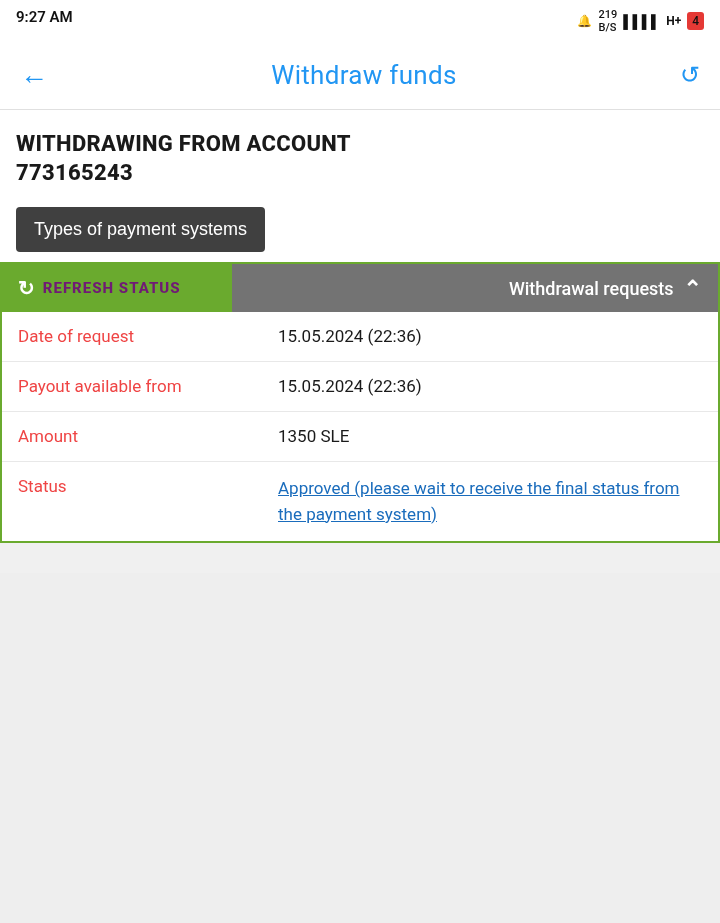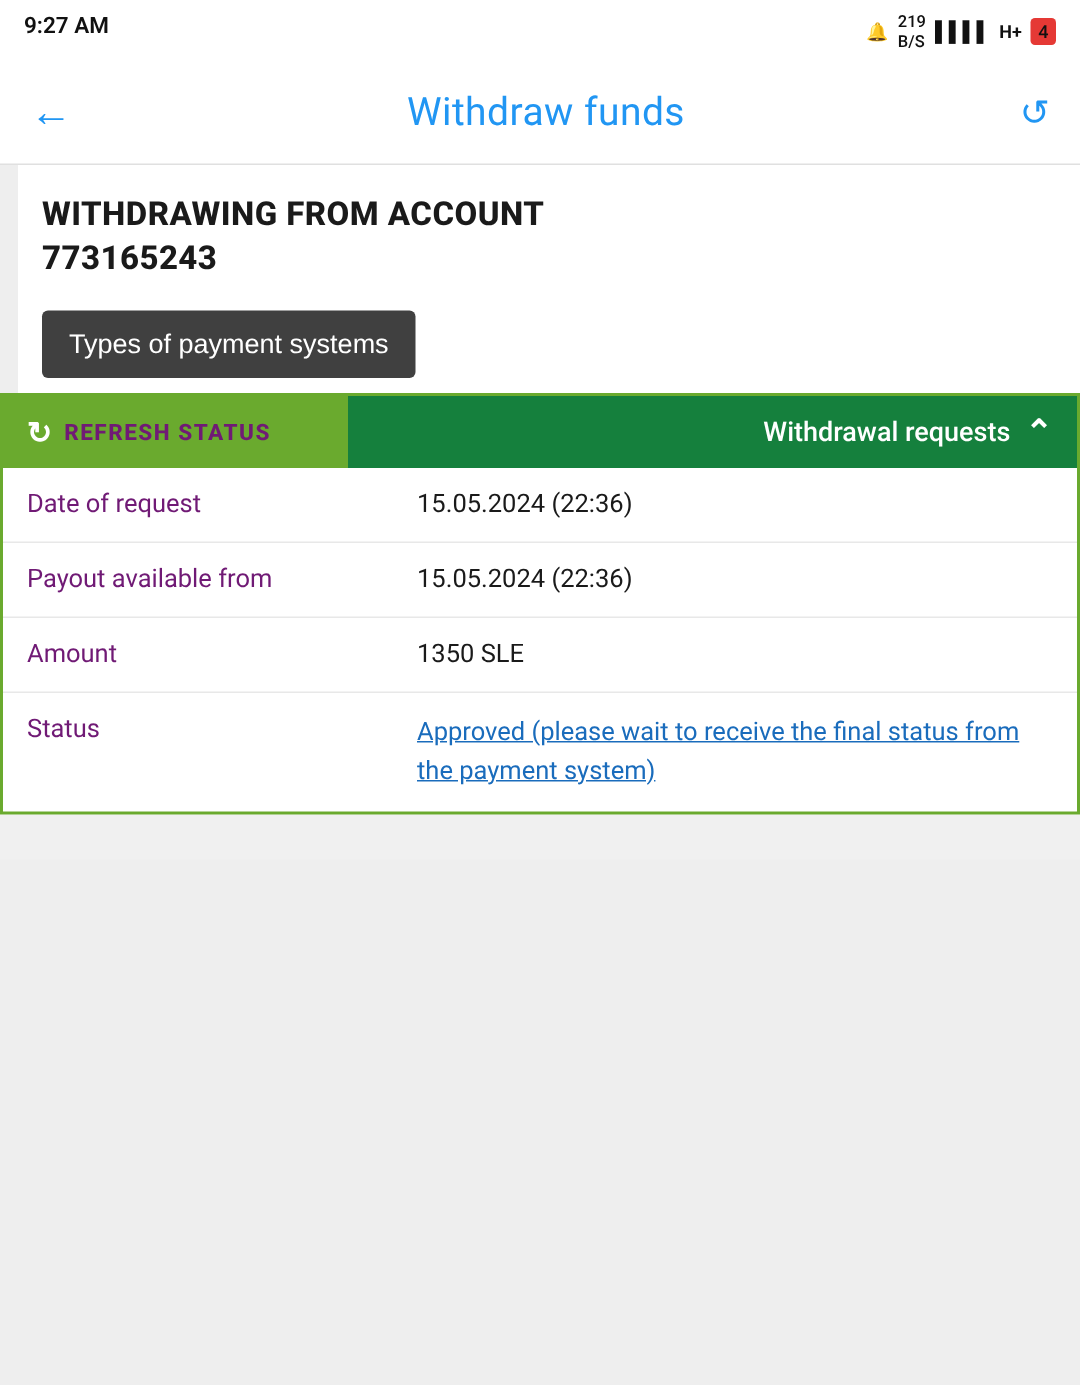--- a/index.html
+++ b/index.html
@@ -80,21 +80,20 @@
     .header-refresh {
       color: #2196F3;
       font-size: 24px;
       cursor: pointer;
     }
 
     
     .main-content {
       background: #fff;
       padding: 20px 16px 10px 16px;
-      margin-left: 12px;
     }
 
     .account-title {
       font-size: 22px;
       font-weight: 800;
       color: #1a1a1a;
       line-height: 1.3;
       margin-bottom: 20px;
       letter-spacing: 0.3px;
     }
@@ -119,21 +118,21 @@
       padding: 14px 16px;
       align-items: flex-start;
       min-height: 50px;
     }
 
     .table-row:last-child {
       border-bottom: none;
     }
 
     .table-label {
-      color: #701a75;
+      color: #ef4444;
       font-size: 17px;
       font-weight: 400;
       width: 260px;
       flex-shrink: 0;
     }
 
     .table-value {
       color: #1a1a1a;
       font-size: 17px;
       font-weight: 400;
@@ -162,21 +161,21 @@
     .panel-header-left {
       display: flex;
       align-items: center;
       gap: 8px;
       padding: 12px 16px;
       background: #6aaa2e;
       min-width: 230px;
     }
 
     .panel-header-right {
-      background: #15803d;
+      background: #737373;
       flex: 1;
       display: flex;
       align-items: center;
       justify-content: flex-end;
       padding: 0 16px;
       gap: 10px;
       margin-left: 0;
     }
 
     .main-bg {

